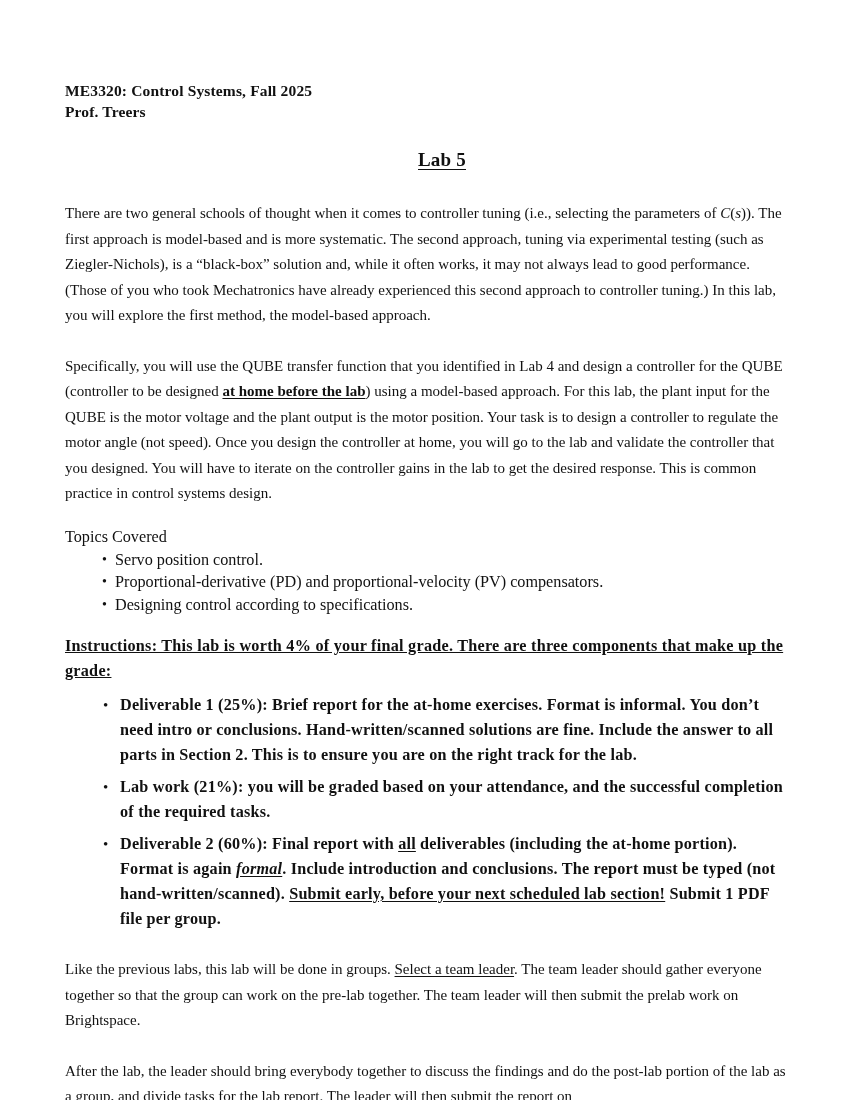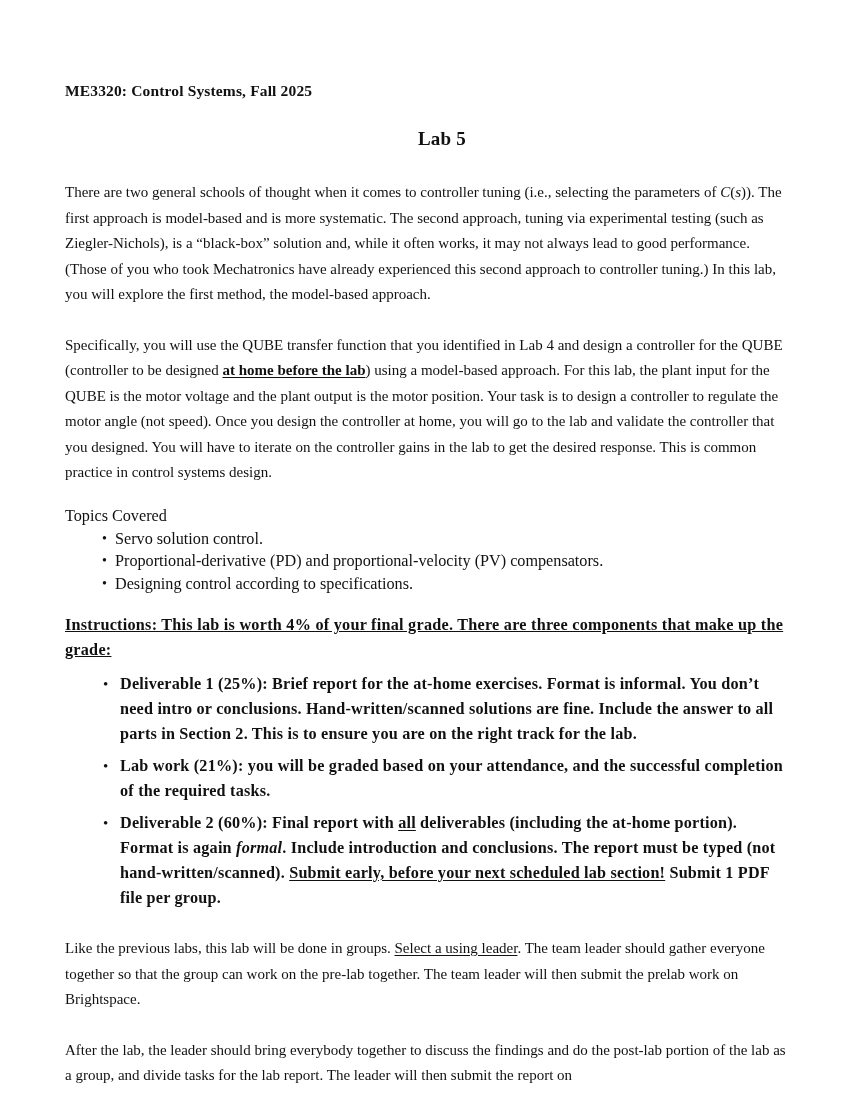--- a/index.html
+++ b/index.html
@@ -36,39 +36,40 @@
   
   .doc-title {
     text-align: center;
     font-weight: bold;
     font-size: 19px;
     margin-top: 27px;
     margin-bottom: 0;
     letter-spacing: 0.2px;
   }
   .doc-title span {
+    text-decoration: underline;
     text-underline-offset: 2.5px;
     margin-left: 32px;
   }
 
   
   p.body {
     font-size: 15px;
     line-height: 25.5px;
     margin: 0;
     text-align: left;
   }
   .gap-xl { height: 30px; }
   .gap-lg { height: 25px; }
   .gap-md { height: 18px; }
 
   .u   { text-decoration: underline; text-underline-offset: 2px; }
   .i   { font-style: italic; }
   .bu  { font-weight: bold; text-decoration: underline; text-underline-offset: 2px; }
-  .biu { font-weight: bold; font-style: italic; text-underline-offset: 2px; }
+  .biu { font-weight: bold; font-style: italic; text-decoration: underline; text-underline-offset: 2px; }
 
   
   .section-head {
     font-weight: normal;
     font-size: 16.2px;
     line-height: 24px;
     margin: 0;
   }
   ul.topics {
     list-style: none;
@@ -124,52 +125,53 @@
   }
 </style>
 </head>
 <body>
 
 <div class="page">
   <div class="content">
 
     <div class="course-header">
       <div>ME3320: Control Systems, Fall 2025</div>
+      <div>Prof. Treers</div>
     </div>
 
     <h1 class="doc-title"><span>Lab 5</span></h1>
 
     <div class="gap-xl"></div>
 
     <p class="body"><span>There are two general schools of thought when it comes to controller tuning (i.e., selecting the parameters of </span><span class="i">C</span><span>(</span><span class="i">s</span><span>)). The first approach is model-based and is more systematic. The second approach, tuning via experimental testing (such as Ziegler-Nichols), is a “black-box” solution and, while it often works, it may not always lead to good performance. (Those of you who took Mechatronics have already experienced this second approach to controller tuning.) In this lab, you will explore the first method, the model-based approach.</span></p>
 
     <div class="gap-lg"></div>
 
     <p class="body"><span>Specifically, you will use the QUBE transfer function that you identified in Lab 4 and design a controller for the QUBE (controller to be designed </span><span class="bu">at home before the lab</span><span>) using a model-based approach. For this lab, the plant input for the QUBE is the motor voltage and the plant output is the motor position. Your task is to design a controller to regulate the motor angle (not speed). Once you design the controller at home, you will go to the lab and validate the controller that you designed. You will have to iterate on the controller gains in the lab to get the desired response. This is common practice in control systems design.</span></p>
 
     <div class="gap-md"></div>
 
     <p class="section-head">Topics Covered</p>
     <ul class="topics">
-      <li><span class="bullet">•</span><span>Servo solution control.</span></li>
+      <li><span class="bullet">•</span><span>Servo position control.</span></li>
       <li><span class="bullet">•</span><span>Proportional-derivative (PD) and proportional-velocity (PV) compensators.</span></li>
       <li><span class="bullet">•</span><span>Designing control according to specifications.</span></li>
     </ul>
 
     <div class="gap-md"></div>
 
     <p class="instr-head">Instructions: This lab is worth 4% of your final grade. There are three components that make up the grade:</p>
     <ul class="deliverables">
       <li><span class="bullet">•</span><span>Deliverable 1 (25%): Brief report for the at-home exercises. Format is informal. You don’t need intro or conclusions. Hand-written/scanned solutions are fine. Include the answer to all parts in Section 2. This is to ensure you are on the right track for the lab.</span></li>
       <li><span class="bullet">•</span><span>Lab work (21%): you will be graded based on your attendance, and the successful completion of the required tasks.</span></li>
       <li><span class="bullet">•</span><span>Deliverable 2 (60%): Final report with </span><span class="bu">all</span><span> deliverables (including the at-home portion). Format is again </span><span class="biu">formal</span><span>. Include introduction and conclusions. The report must be typed (not hand-written/scanned). </span><span class="bu">Submit early, before your next scheduled lab section!</span><span> Submit 1 PDF file per group.</span></li>
     </ul>
 
     <div class="gap-lg"></div>
 
-    <p class="body"><span>Like the previous labs, this lab will be done in groups. </span><span class="u">Select a using leader</span><span>. The team leader should gather everyone together so that the group can work on the pre-lab together. The team leader will then submit the prelab work on Brightspace.</span></p>
+    <p class="body"><span>Like the previous labs, this lab will be done in groups. </span><span class="u">Select a team leader</span><span>. The team leader should gather everyone together so that the group can work on the pre-lab together. The team leader will then submit the prelab work on Brightspace.</span></p>
 
     <div class="gap-lg"></div>
 
     <p class="body">After the lab, the leader should bring everybody together to discuss the findings and do the post-lab portion of the lab as a group, and divide tasks for the lab report. The leader will then submit the report on</p>
 
   </div>
 </div>
 
 </body></html>

